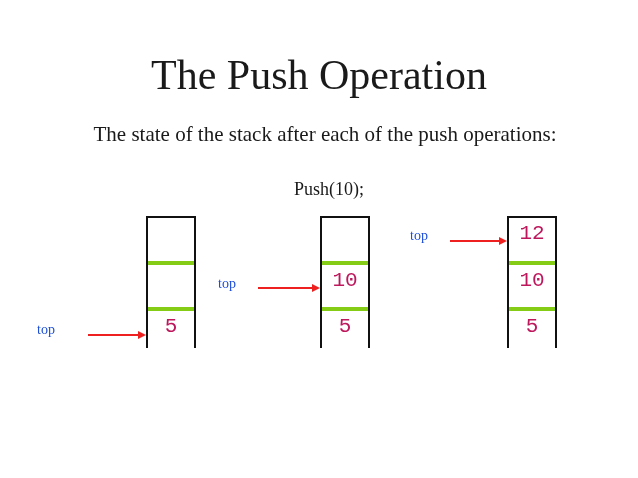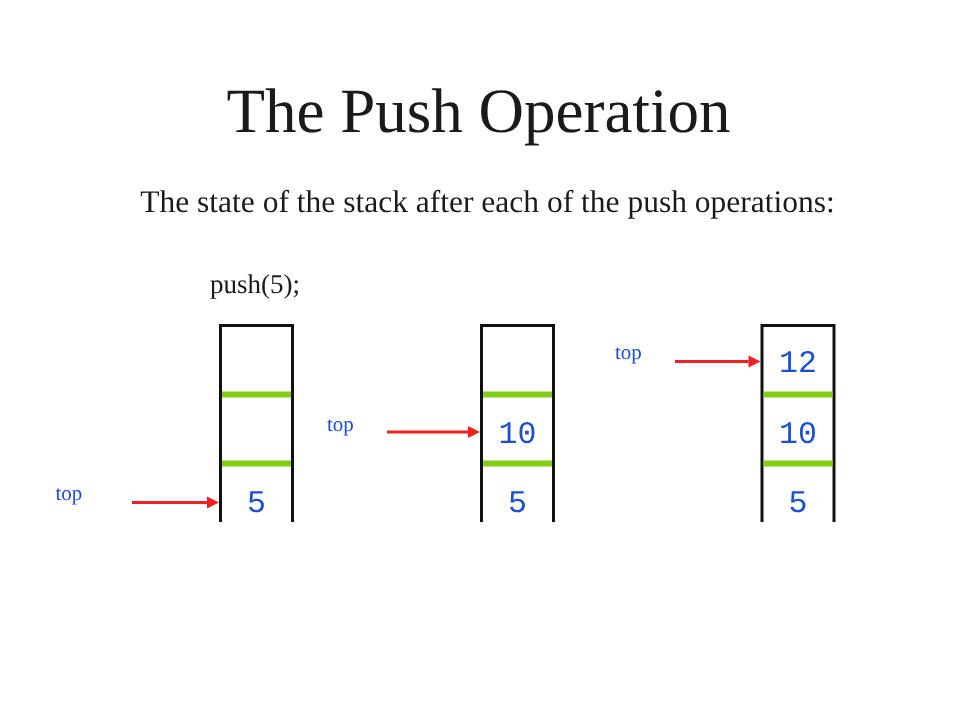--- a/index.html
+++ b/index.html
@@ -62,26 +62,26 @@
     display: flex;
     flex-direction: column;
   }
   .s1 { left: 146px; }
   .s2 { left: 320px; }
   .s3 { left: 507px; }
 
   .cell {
     flex: 1;
     box-sizing: border-box;
-    padding-top: 15px;
+    padding-top: 5px;
     text-align: center;
     font-family: "Liberation Mono", monospace;
     font-size: 21px;
     line-height: 1;
-    color: #1d4ed8;
+    color: #be185d;
   }
   .cell + .cell {
     border-top: 4px solid #84cc16;
   }
 
   .top-label {
     position: absolute;
     font-size: 14px;
     line-height: 1.2;
     color: #1d4ed8;
@@ -112,21 +112,21 @@
 </style>
 </head>
 <body>
 
 <div class="slide">
 
   <h1 class="slide-title">The Push Operation</h1>
 
   <div class="slide-subtitle">The state of the stack after each of the push operations:</div>
 
-  <div class="op-label op1">push(5);</div>
+  <div class="op-label op2">Push(10);</div>
 
   <div class="stack s1">
     <div class="cell"></div>
     <div class="cell"></div>
     <div class="cell">5</div>
   </div>
 
   <div class="stack s2">
     <div class="cell"></div>
     <div class="cell">10</div>

